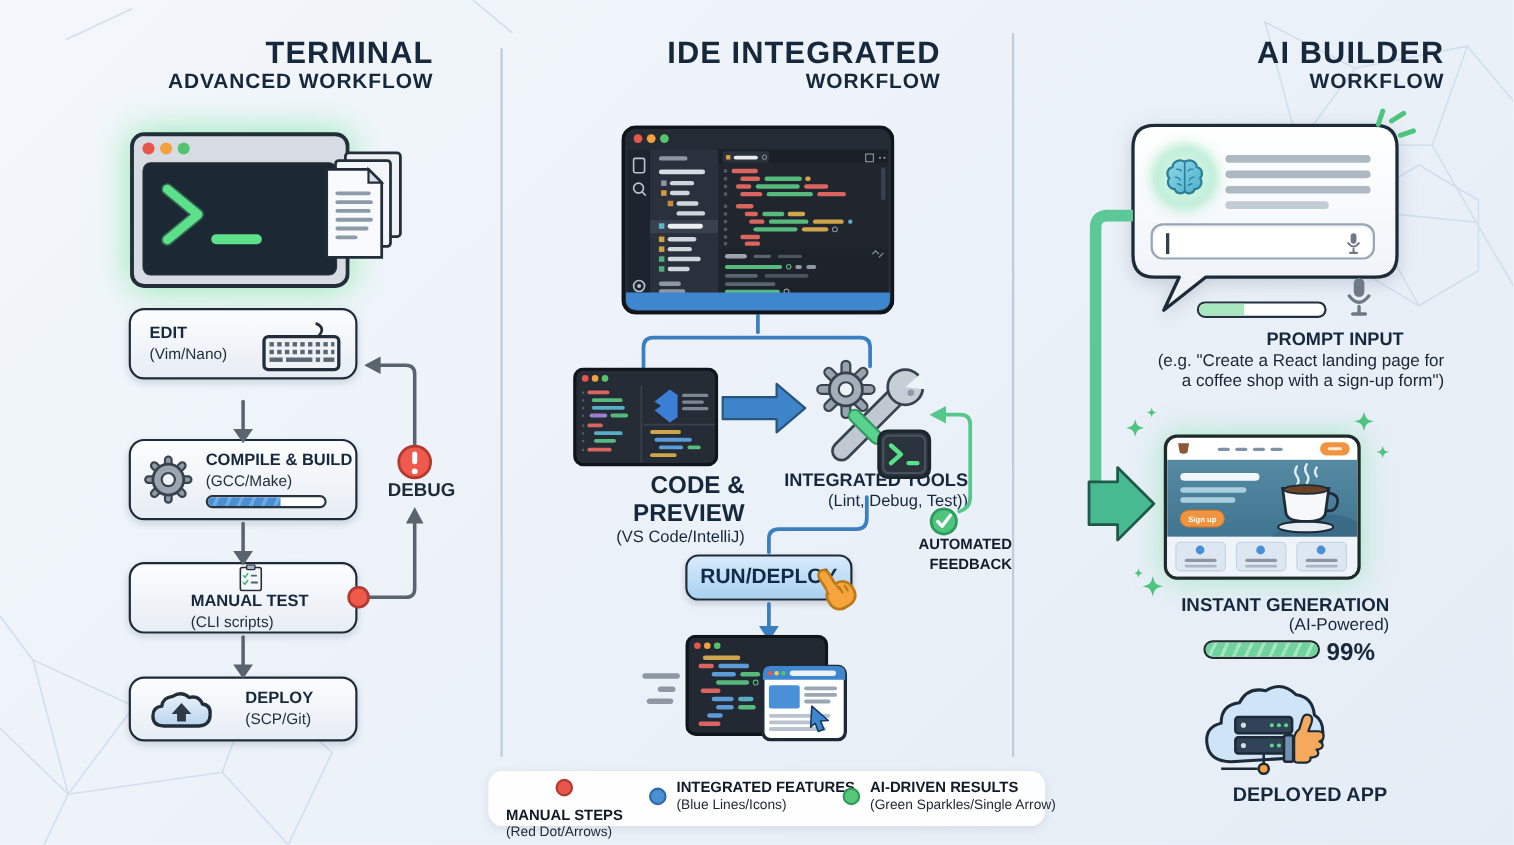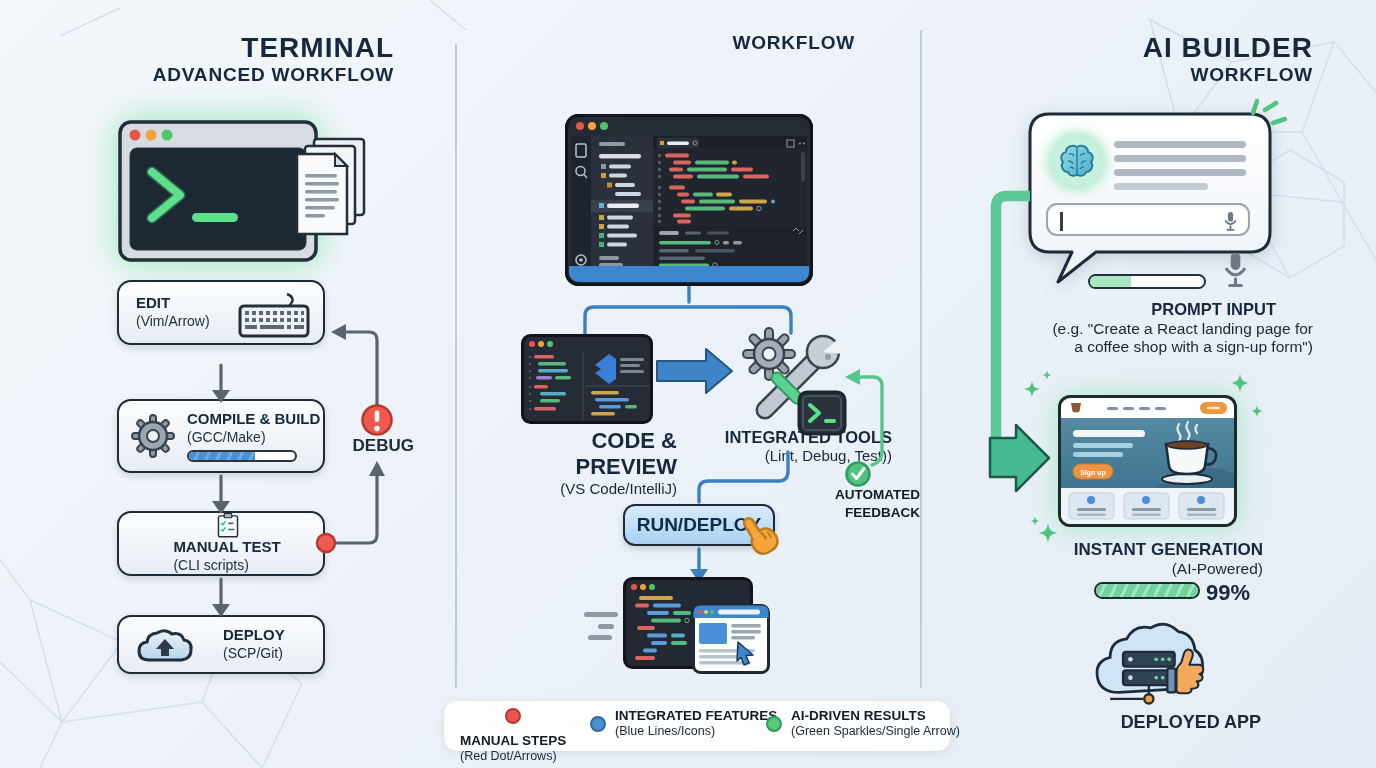--- a/index.html
+++ b/index.html
@@ -58,20 +58,21 @@
 </svg>
 
 <div class="abs" style="left:455px;top:44px;width:2px;height:644px;background:#bccddc;"></div>
 <div class="abs" style="left:920px;top:30px;width:2px;height:658px;background:#bccddc;"></div>
 
 <div class="abs center" style="left:60px;top:32px;width:334px;">
   <div class="col-title">TERMINAL</div>
   <div class="col-sub">ADVANCED WORKFLOW</div>
 </div>
 <div class="abs center" style="left:521px;top:32px;width:334px;">
+  <div class="col-title">IDE INTEGRATED</div>
   <div class="col-sub">WORKFLOW</div>
 </div>
 <div class="abs center" style="left:979px;top:32px;width:334px;">
   <div class="col-title">AI BUILDER</div>
   <div class="col-sub">WORKFLOW</div>
 </div>
 
 <div class="abs term-glow" style="left:118px;top:120px;">
   <svg width="200" height="142" viewBox="0 0 200 142">
     <rect x="2" y="2" width="196" height="138" rx="11" fill="#d6dce2" stroke="#222e3a" stroke-width="3.5"></rect>
@@ -100,21 +101,21 @@
     <rect x="11" y="54" width="32" height="3.5" rx="1.75"></rect>
       <rect x="11" y="62" width="34" height="3.5" rx="1.75"></rect>
     <rect x="11" y="70" width="30" height="3.5" rx="1.75"></rect>
       <rect x="11" y="78" width="20" height="3.5" rx="1.75"></rect>
   </g>
 </svg>
 
 <div class="flow-box abs" style="left:117px;top:280px;width:208px;height:65px;">
   <div style="padding-left:17px;">
     <div class="box-title">EDIT</div>
-    <div class="box-sub">(Vim/Arrow)</div>
+    <div class="box-sub">(Vim/Nano)</div>
   </div>
   <svg class="abs" style="right:12px;top:8px;" width="74" height="50" viewBox="0 0 74 50">
     <path d="M52 16 Q60 8 50 4" fill="none" stroke="#222e3a" stroke-width="2.5"></path>
     <rect x="3" y="16" width="68" height="30" rx="4" fill="#eef2f6" stroke="#222e3a" stroke-width="3"></rect>
     <g fill="#5a6673">
       <rect x="8" y="21" width="4" height="4"></rect>
         <rect x="15" y="21" width="4" height="4"></rect>
         <rect x="22" y="21" width="4" height="4"></rect>
         <rect x="29" y="21" width="4" height="4"></rect>
         <rect x="36" y="21" width="4" height="4"></rect>
@@ -190,21 +191,21 @@
     <div class="box-sub">(SCP/Git)</div>
   </div>
 </div>
 
 <div class="abs debug-label center" style="left:342px;top:436px;width:72px;">DEBUG</div>
 
 <div class="abs center" style="left:497px;top:428px;width:180px;">
   <div style="font-size:22px;font-weight:800;">CODE &amp; PREVIEW</div>
   <div style="font-size:15px;">(VS Code/IntelliJ)</div>
 </div>
-<div class="abs center" style="left:700px;top:428px;width:180px;margin-left:12px;">
+<div class="abs center" style="left:700px;top:428px;width:180px;">
   <div style="font-size:16.5px;font-weight:800;">INTEGRATED TOOLS</div>
   <div style="font-size:15px;">(Lint, Debug, Test))</div>
 </div>
 <div class="abs center" style="left:796px;top:486px;width:124px;">
   <div class="fb-label">AUTOMATED</div>
   <div class="fb-label">FEEDBACK</div>
 </div>
 <div class="run-btn abs" style="left:623px;top:504px;width:152px;height:42px;">
   <span>RUN/DEPLOY</span>
 </div>

